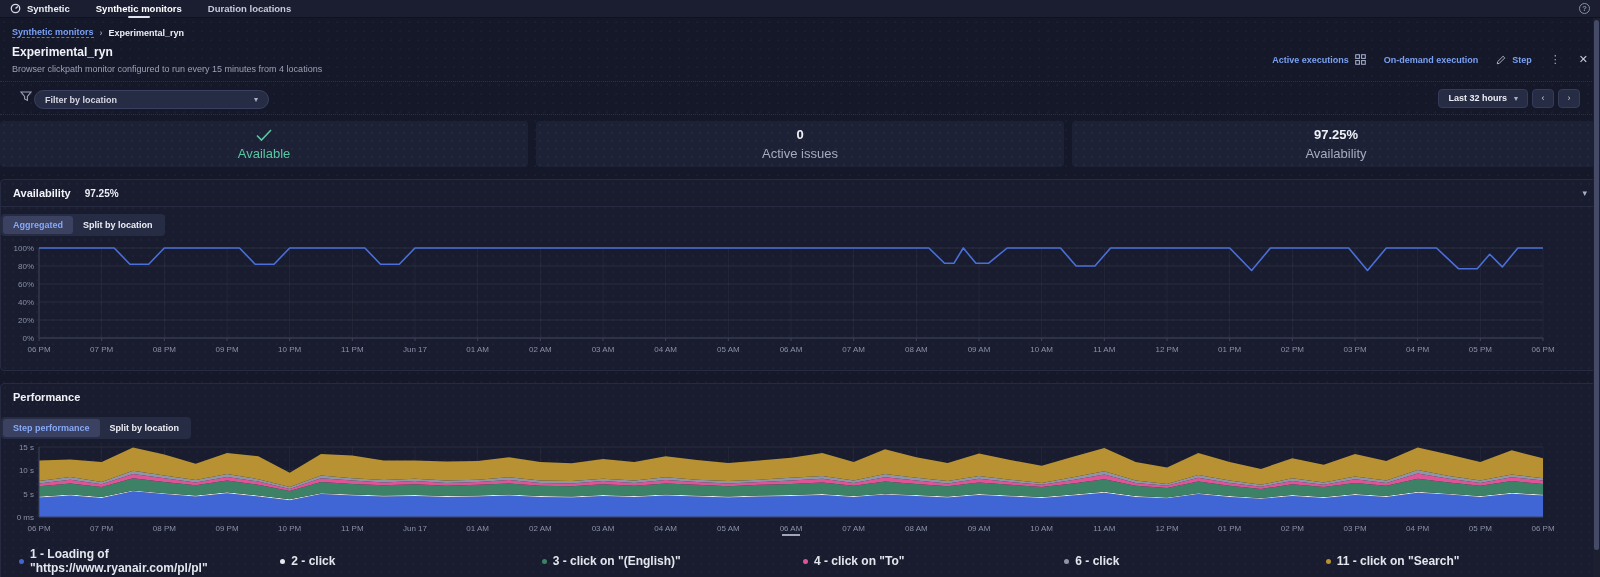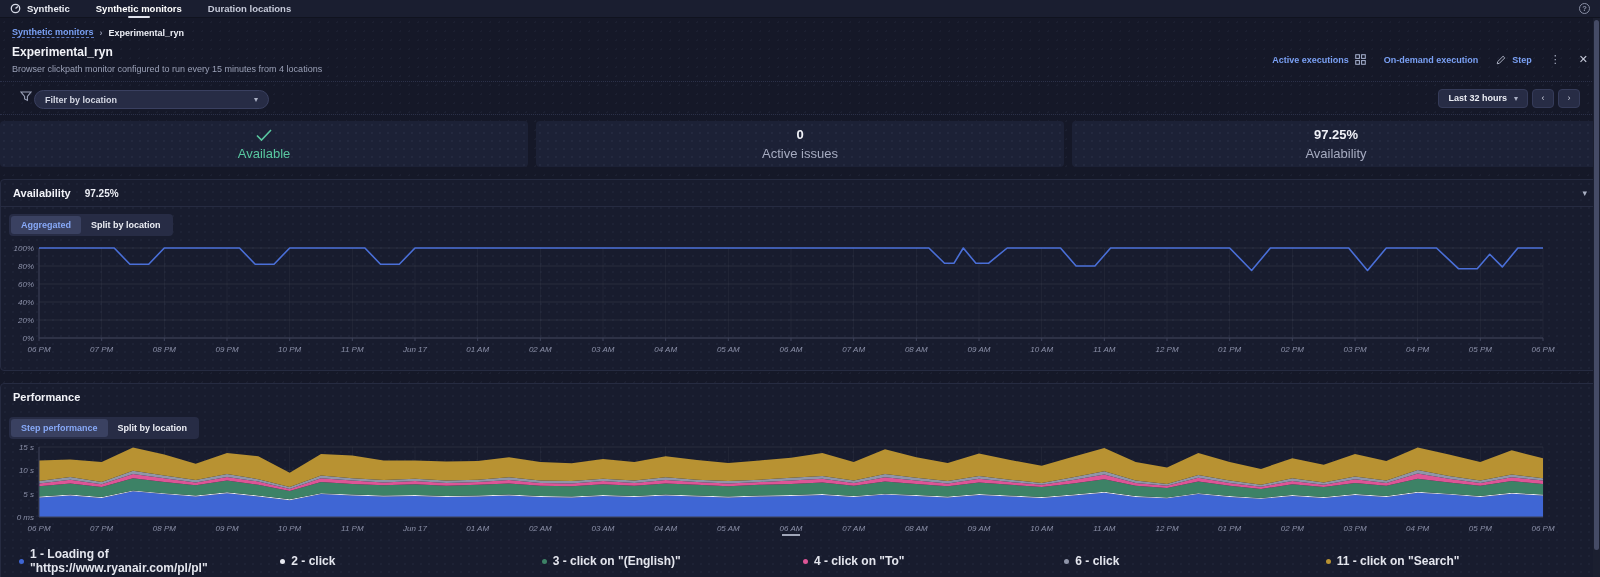--- a/index.html
+++ b/index.html
@@ -54,27 +54,27 @@
   .stat-card.bad .stat-value, .stat-card.bad .stat-label { color:#ef6079;}
 
   
   .panel { margin-top:12px; background:#181c2e; border:1px solid #262b41; border-radius:4px;
     background-image: radial-gradient(rgba(130,140,180,0.05) 1px, transparent 1px); background-size:8px 8px;}
   .panel-header { display:flex; align-items:center; gap:14px; padding:7px 12px; }
   .panel-title { font-size:11px; font-weight:bold; color:#f2f3f8;}
   .panel-value { font-size:10px; font-weight:bold; color:#eceef5;}
   .panel-chev { margin-left:auto; color:#aab0c4; font-size:9px; cursor:pointer;}
   .panel-divider { border-bottom:1px solid #262b41; }
-  .tabs { display:inline-flex; margin:7px 12px 2px 8px; background:#272c45; border-radius:4px; padding:2px; }
+  .tabs { display:inline-flex; margin:7px 12px 2px 0; background:#272c45; border-radius:4px; padding:2px; }
   .tab { font-size:9px; font-weight:bold; padding:4px 10px; border-radius:3px; color:#eceef5; cursor:pointer; white-space:nowrap;}
   .tab.active { background:#3a4161; color:#87a9f8;}
 
   svg text { font-family:"Liberation Sans","DejaVu Sans",sans-serif; }
   .tick-text { font-size:8px; fill:#8b90a8; }
-  .chart-wrap { width:1600px;font-style:italic; }
+  .chart-wrap { width:1600px; }
 
   
   .legend { display:flex; padding:6px 12px 10px 18px; }
   .legend-item { flex:1; display:flex; align-items:center; gap:6px; font-size:12px; font-weight:bold; color:#e4e6ee; cursor:pointer;}
   .legend-dot { width:5px; height:5px; border-radius:50%; flex:0 0 auto;}
 
   
   .scrollbar-track { position:absolute; top:18px; right:0; width:7px; height:559px; background:#1b1f30;}
   .scrollbar-thumb { position:absolute; top:2px; right:1px; width:5px; height:530px; background:#454b66; border-radius:3px;}
 </style>

